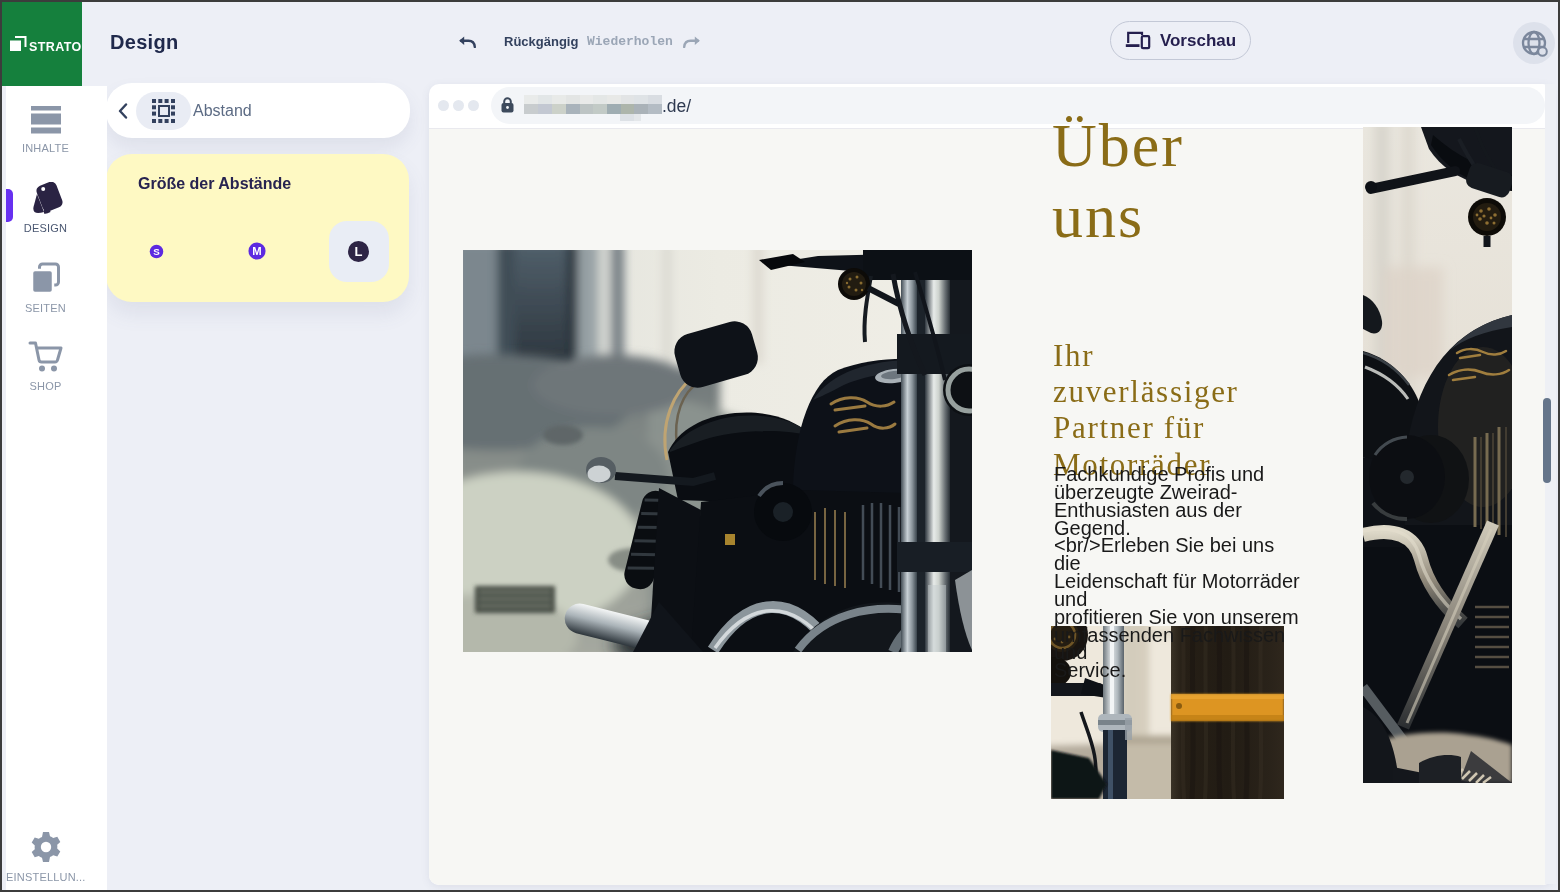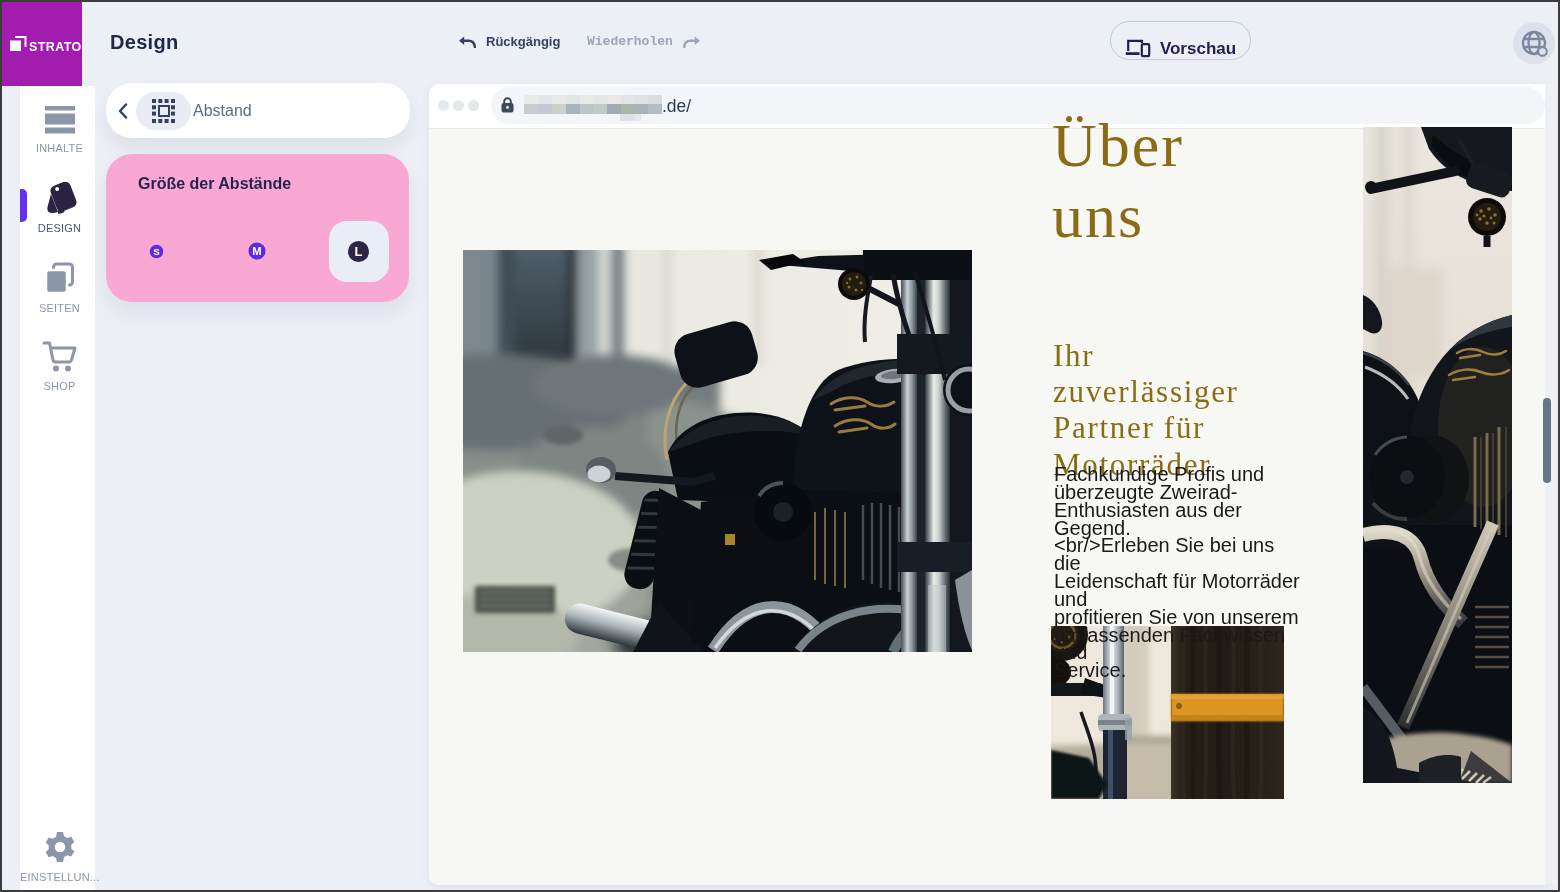--- a/index.html
+++ b/index.html
@@ -3,51 +3,51 @@
 <meta charset="utf-8">
 <style>
   * { margin:0; padding:0; box-sizing:border-box; }
   html,body { width:1560px; height:892px; overflow:hidden; }
   body { font-family:"Liberation Sans", sans-serif; }
   .frame { position:absolute; left:0; top:0; width:1560px; height:892px;
            border:2px solid #3c3c3c; background:#edeff6; overflow:hidden; }
   .abs { position:absolute; }
 
   
-  .logo { left:0; top:0; width:80px; height:84px; background:#a21caf; z-index:5; }
+  .logo { left:0; top:0; width:80px; height:84px; background:#15803d; z-index:5; }
   .logo svg { position:absolute; left:7px; top:33px; }
   .hTitle { left:108px; top:29px; font-size:20px; font-weight:bold; color:#20294c; letter-spacing:0.3px; }
-  .undo { left:456px; top:32px; display:flex; align-items:center; gap:10px;
+  .undo { left:456px; top:32px; display:flex; align-items:center; gap:28px;
           font-size:13px; font-weight:bold; color:#33415e; }
   .redo { left:585px; top:32px; display:flex; align-items:center; gap:10px;
           font-size:13px; font-weight:bold; color:#9ba6b6;font-family:Liberation Mono, monospace; }
   .btnPrev { left:1108px; top:19px; width:141px; height:39px; border:1px solid #c3c8d6;
-             border-radius:20px; display:flex; align-items:flex-end; justify-content:center; gap:9px;
+             border-radius:20px; display:flex; align-items:center; justify-content:center; gap:9px;
              color:#251f4e; font-size:17px; font-weight:bold; }
   .btnPub { left:1261px; top:19px; width:237px; height:40px; background:#5d2ae1; border-radius:21px;
             display:flex; align-items:center; justify-content:center; gap:12px;
             color:#fff; font-size:14px; font-weight:bold;
             box-shadow:0 8px 26px 4px rgba(110,55,235,0.55), 0 2px 12px 2px rgba(110,55,235,0.4); }
   .globe { left:1511px; top:20px; width:42px; height:42px; border-radius:50%; background:#dde1eb;
            display:flex; align-items:center; justify-content:center; }
 
   
-  .side { left:18px; top:84px; width:75px; height:806px; background:#ffffff; z-index:4; }
+  .side { left:4px; top:84px; width:101px; height:806px; background:#ffffff; z-index:4; }
   .navItem { position:absolute; left:0; width:79px; text-align:center; color:#8b96a8; }
   .navItem .lbl { font-size:11px; margin-top:4px; letter-spacing:0.2px; }
   .activeBar { position:absolute; left:0px; top:103px; width:7px; height:33px; background:#6730f0; border-radius:0 5px 5px 0; }
 
   
   .card1 { left:104px; top:81px; width:304px; height:55px; background:#fff; border-radius:26px;
            box-shadow:0 10px 18px rgba(90,100,140,0.10); display:flex; align-items:center; }
   .chev { margin-left:12px; }
   .iconPill { margin-left:8px; width:55px; height:38px; background:#e9ecf4; border-radius:19px;
               display:flex; align-items:center; justify-content:center; }
   .card1 .t { margin-left:2px; font-size:16px; color:#5c6b84; }
-  .card2 { left:104px; top:152px; width:303px; height:148px; background:#f9a8d4; border-radius:26px;
+  .card2 { left:104px; top:152px; width:303px; height:148px; background:#fef9c3; border-radius:26px;
            box-shadow:0 12px 20px rgba(90,100,140,0.10); }
   .card2 .t { position:absolute; left:32px; top:21px; font-size:16px; font-weight:bold; color:#272350; }
   .szS { position:absolute; left:43px; top:90px; width:15px; height:15px; }
   .szM { position:absolute; left:142px; top:88px; width:18px; height:18px; }
   .szLbox { position:absolute; left:223px; top:67px; width:60px; height:61px; background:#e9edf5; border-radius:18px; }
   .szL { position:absolute; left:242px; top:87px; width:21px; height:21px; background:#2e2545; border-radius:50%;
          color:#fff; font-weight:bold; font-size:13px; display:flex; align-items:center; justify-content:center; }
 
   
   .browser { left:427px; top:82px; width:1124px; height:801px; background:#ffffff; border-radius:10px;

